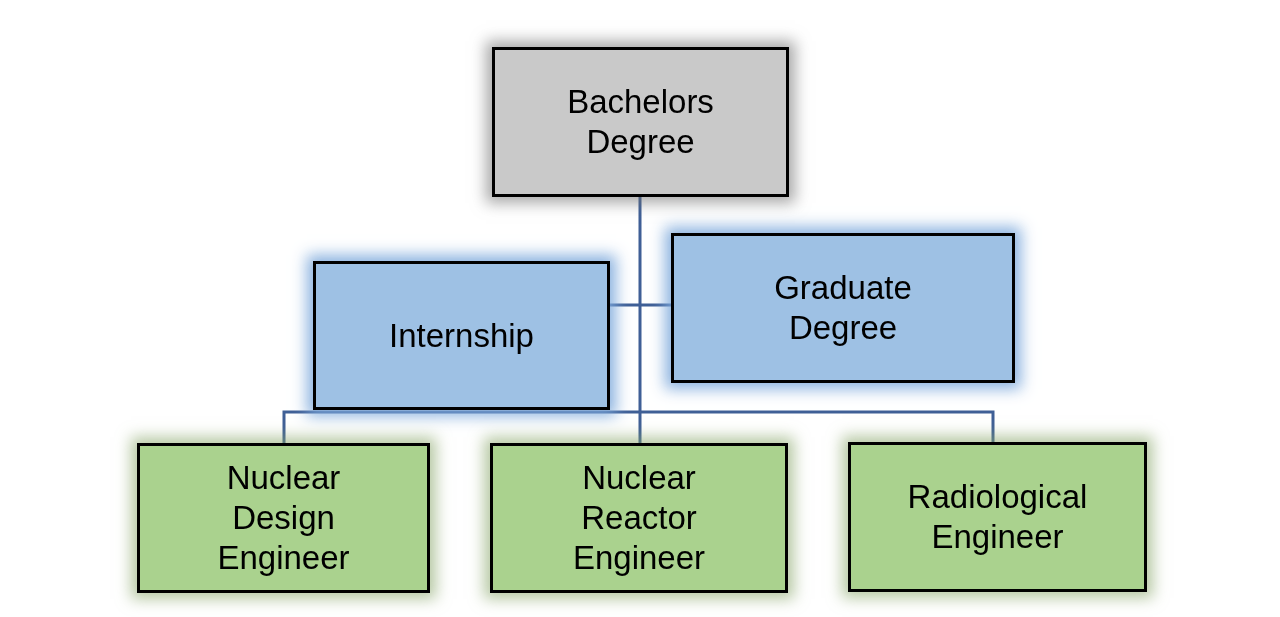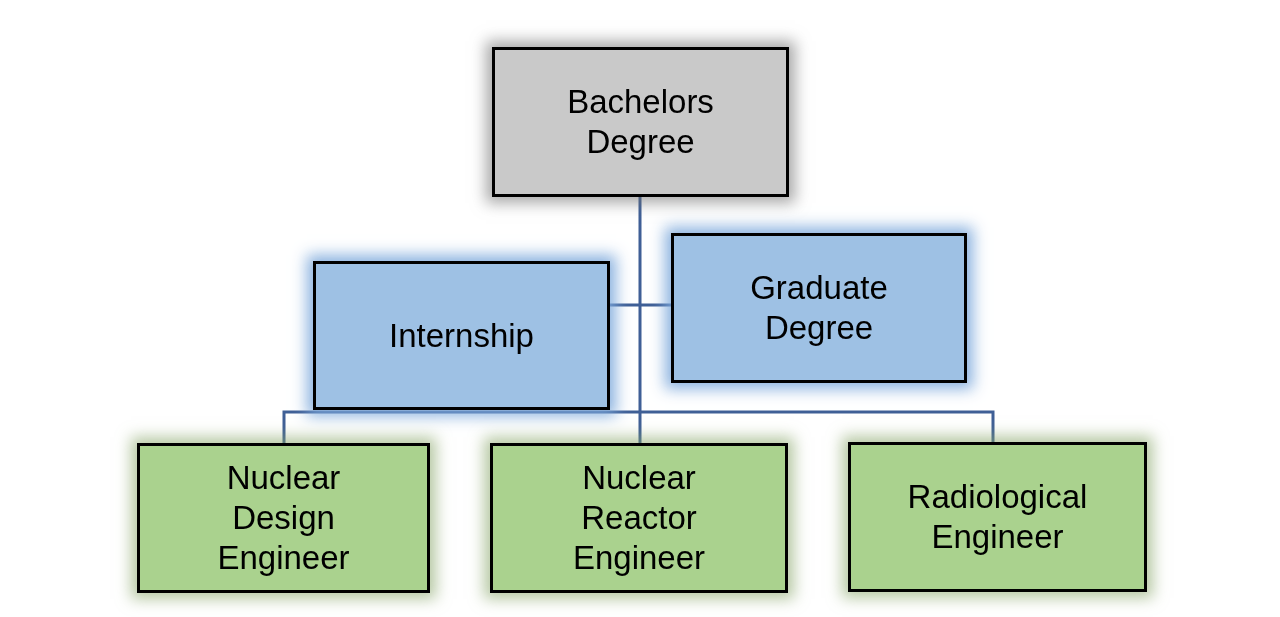--- a/index.html
+++ b/index.html
@@ -35,21 +35,21 @@
     text-align: center;
     font-size: 33px;
     line-height: 40px;
     color: #000000;
     white-space: pre-line;
     box-shadow: 0 0 14px 6px var(--glow, rgba(0,0,0,0.3));
   }
   
   .node-bachelors    { left: 492px; top: 23px;  width: 297px; height: 150px; margin-top: 24px; }
   .node-internship   { left: 313px; top: 233px; width: 297px; height: 149px; }
-  .node-graduate     { left: 671px; top: 233px; width: 296px; height: 150px; }
+  .node-graduate     { left: 671px; top: 233px; width: 344px; height: 150px; }
   .node-design       { left: 137px; top: 443px; width: 293px; height: 150px; }
   .node-reactor      { left: 490px; top: 443px; width: 298px; height: 150px; }
   .node-radiological { left: 848px; top: 442px; width: 299px; height: 150px; }
 </style>
 </head>
 <body>
 
 <div class="canvas">
 
   <svg class="connectors" viewBox="0 0 1280 617" xmlns="http://www.w3.org/2000/svg">

